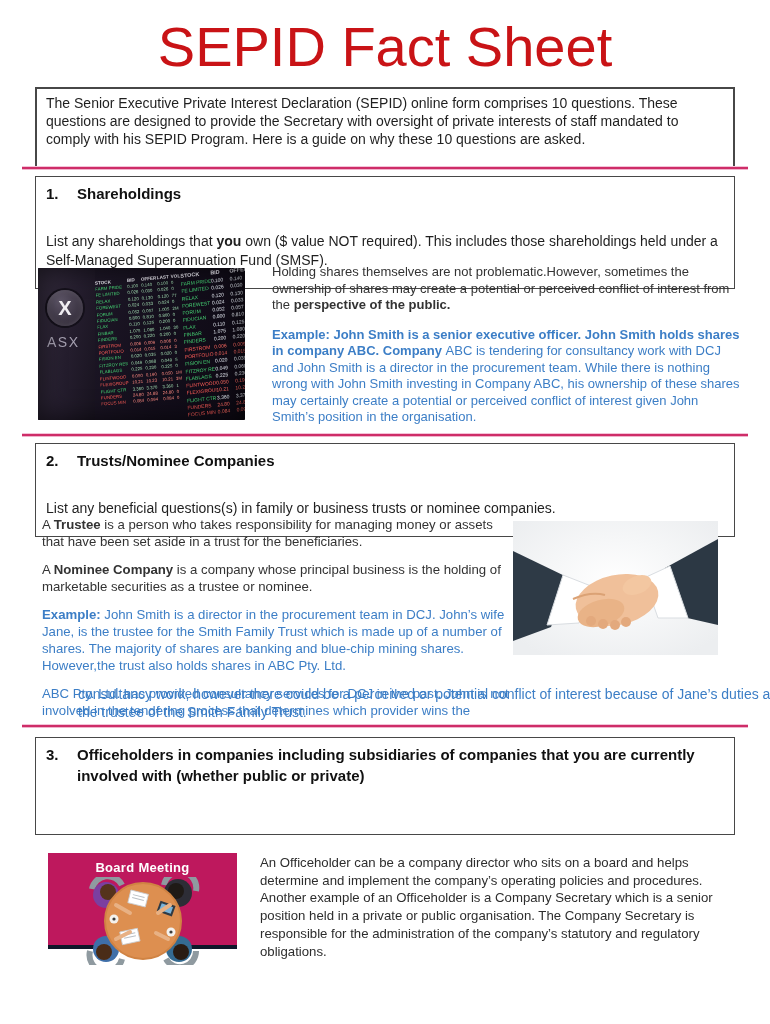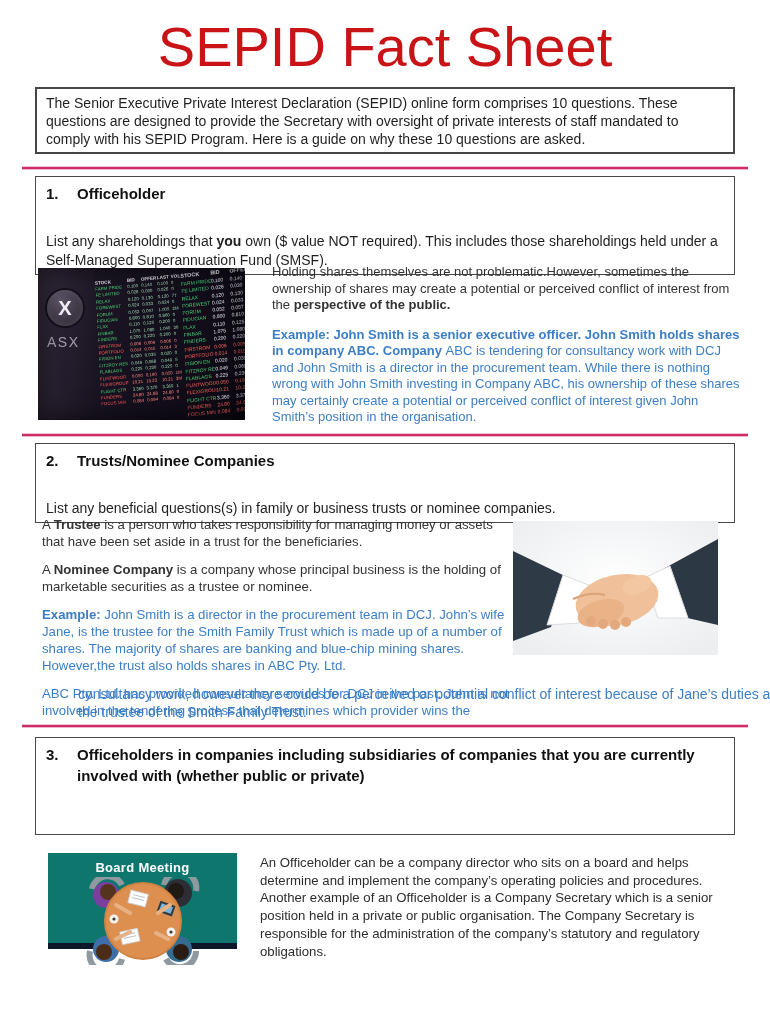--- a/index.html
+++ b/index.html
@@ -6,21 +6,21 @@
   .page{position:relative;width:770px;height:1024px;background:#fff;overflow:hidden;
         font-family:"Liberation Sans", sans-serif;color:#2b2b2b;}
 
   .doc-title{position:absolute;left:0;top:14px;width:770px;text-align:center;
              font-size:56px;font-weight:400;color:#c91316;letter-spacing:0;}
 
   .pink-rule{position:absolute;left:22px;width:726px;height:4px;
              background:linear-gradient(to bottom,#f4c3d8 0 1px,#ce2d68 1px 3px,#f0b3cc 3px 4px);}
 
   .box{position:absolute;left:35px;width:700px;box-sizing:border-box;background:#fff;
-       border:2px solid #474747;padding:5px 9px 4px 9px;font-size:14px;line-height:18px;color:#1f1f1f;}
+       border:2px solid #474747;padding:5px 9px 18px 9px;font-size:14px;line-height:18px;color:#1f1f1f;}
   .box.thin{border-width:1.5px;}
   .box-heading{display:flex;font-weight:bold;font-size:15px;line-height:21px;color:#111;margin:1px 0 3px 1px;}
   .box-num{width:31px;flex:none;}
   .box-body{margin-left:1px;font-size:14px;line-height:19px;margin-top:28px;}
 
   .s1-text{position:absolute;left:272px;top:264px;width:470px;font-size:13px;line-height:16.5px;color:#333;}
   .blue{color:#3c7ec6;}
   .mt10{margin-top:10px;}
 
   .s2-col{position:absolute;left:42px;top:516px;width:468px;font-size:13.2px;line-height:17px;color:#333;}
@@ -52,22 +52,22 @@
   .asx-row2{display:grid;grid-template-columns:30px 19px 19px;font-size:5px;line-height:7.3px;white-space:nowrap;}
   .asx-row .nm,.asx-row2 .nm{overflow:hidden;}
   .up .nm{color:#45d273;} .up span{color:#9fd8ae;}
   .dn .nm{color:#ff5d57;} .dn span{color:#ff8a80;}
   .asx-row2.up .num{color:#dfe4ec;} .asx-row2.dn .num{color:#ff6b61;}
 
   
   .handshake{position:absolute;left:513px;top:521px;width:205px;height:134px;background:#f1f2f3;}
 
   
-  .board{position:absolute;left:48px;top:853px;width:189px;height:96px;background:#0f766e;
-         border-bottom:6px solid #0f172a;box-sizing:border-box;}
+  .board{position:absolute;left:48px;top:853px;width:189px;height:96px;background:#be185d;
+         border-bottom:4px solid #0f172a;box-sizing:border-box;}
   .board-title{position:absolute;left:0;top:7px;width:100%;text-align:center;color:#ffffff;
                font-size:13px;font-weight:bold;letter-spacing:.3px;}
   .board svg{position:absolute;left:30px;top:24px;}
 
   b{font-weight:bold;}
 </style>
 </head>
 <body>
 
 <div class="page">
@@ -76,21 +76,21 @@
 
   <div class="box" style="top:87px;min-height:63px;">
     <span>The Senior Executive Private Interest Declaration (SEPID) online form comprises 10 questions. These questions are designed to provide the Secretary with oversight of private interests of staff mandated to comply with his SEPID Program. Here is a guide on why these 10 questions are asked.</span>
   </div>
 
   <div class="pink-rule" style="top:166px;"></div>
 
   <div class="box thin" style="top:176px;min-height:74px;">
     <div class="box-heading">
       <span class="box-num">1.</span>
-      <span>Officeholder</span>
+      <span>Shareholdings</span>
     </div>
     <div class="box-body">
       <span>List any shareholdings that </span><b>you</b><span> own ($ value NOT required). This includes those shareholdings held under a Self-Managed Superannuation Fund (SMSF).</span>
     </div>
   </div>
 
   <div class="asx">
     <div class="asx-logo-zone">
       <div class="asx-circle">
         <span class="asx-x">X</span>

